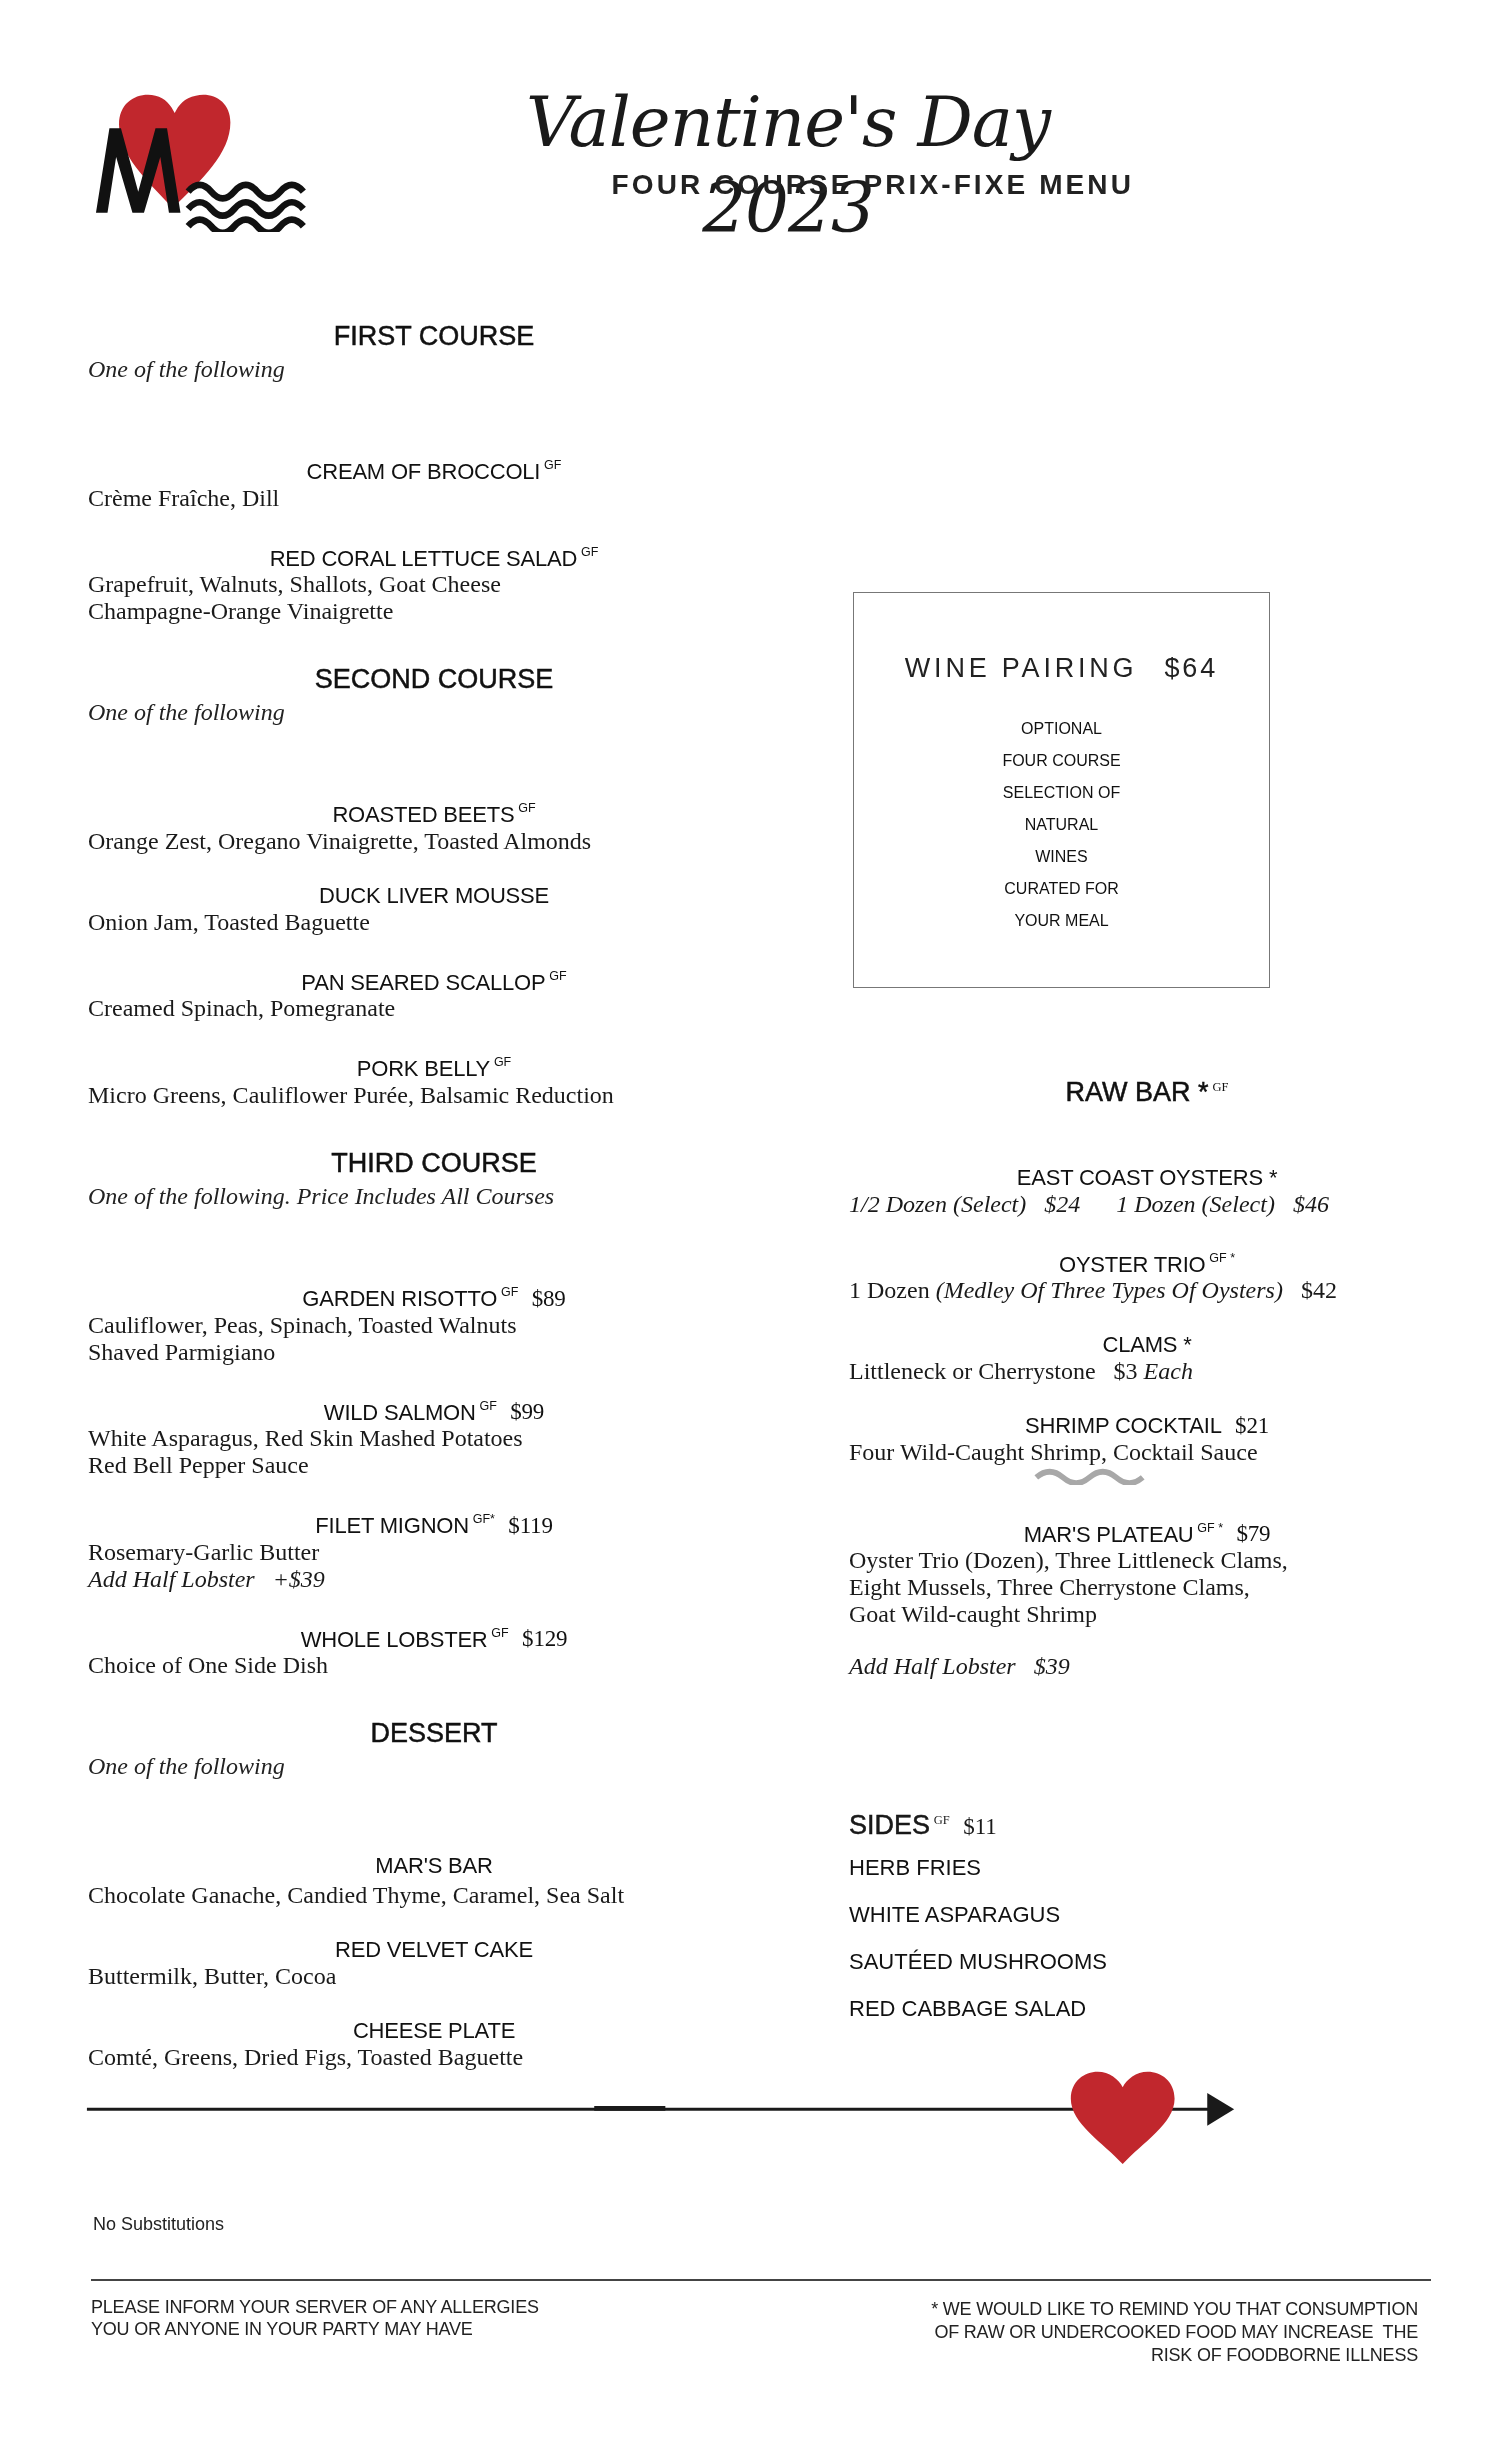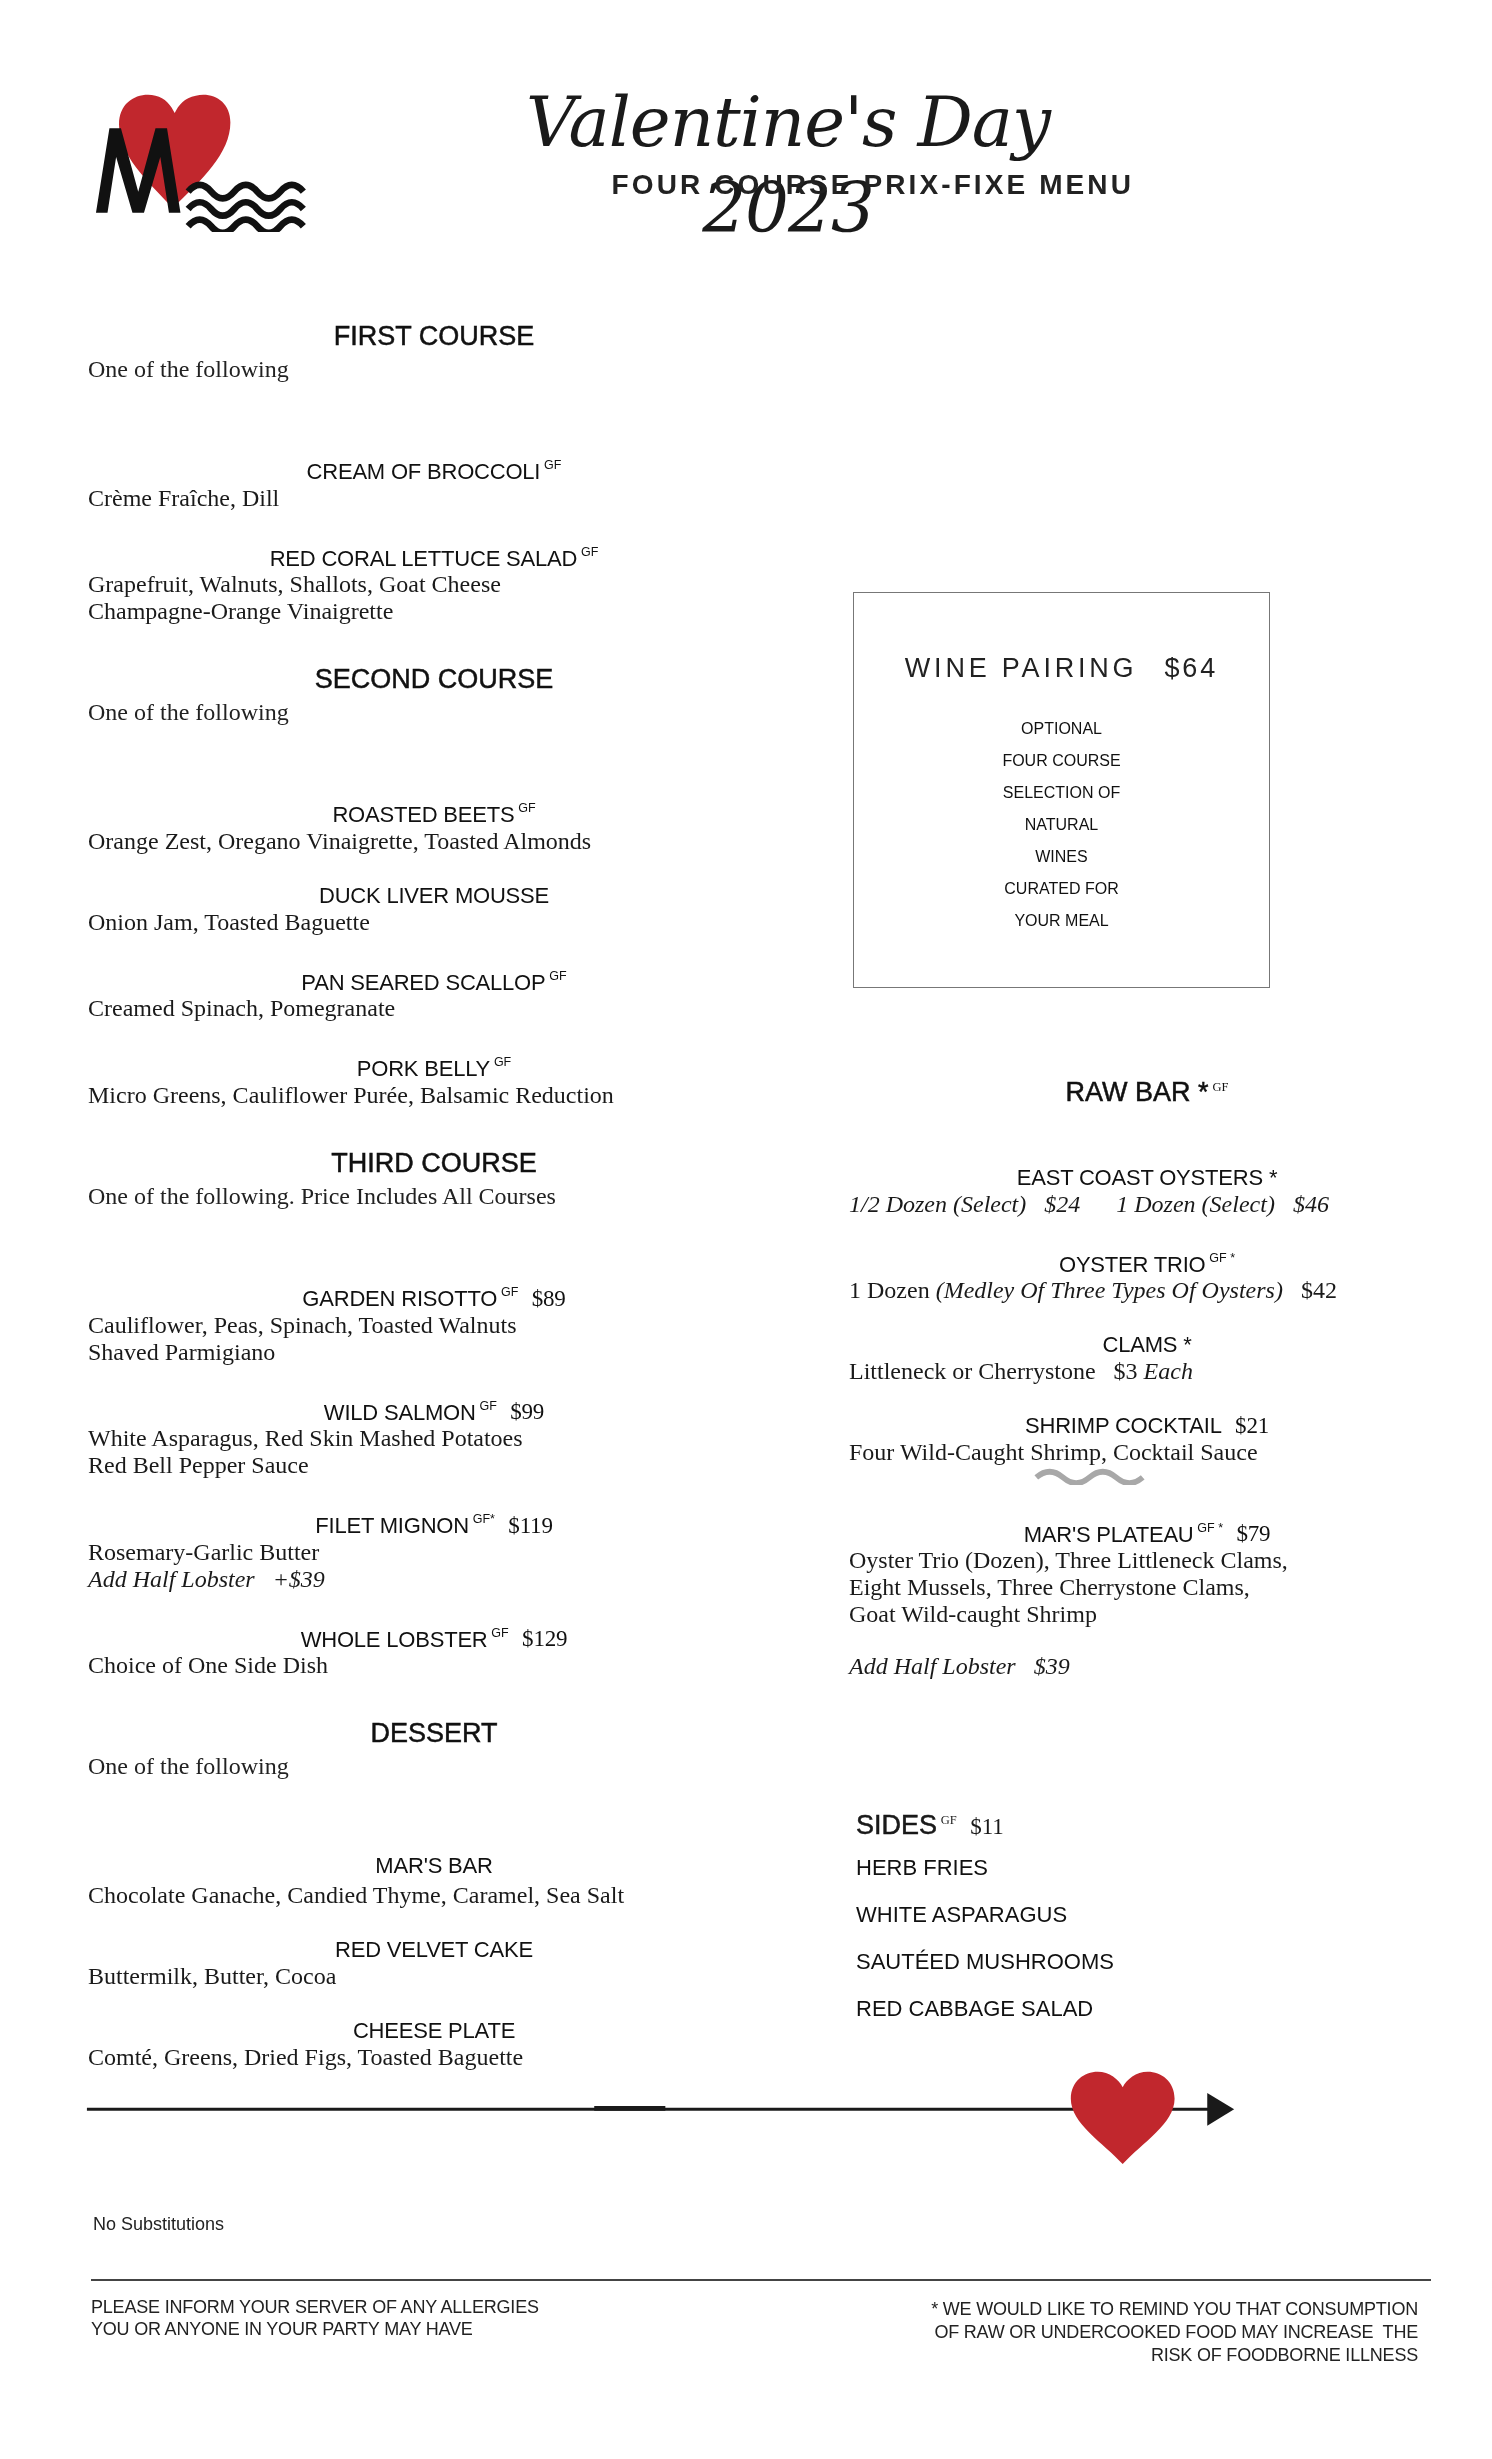--- a/index.html
+++ b/index.html
@@ -10,21 +10,21 @@
     
     .logo { left: 88px; top: 88px; width: 231px; height: 144px; }
     .title-script { left: 442px; top: 79px; width: 692px; text-align: center; font-family: "DejaVu Serif", "Liberation Serif", serif; font-style: italic; font-size: 69px; line-height: 86px; color: #1a1a1a; letter-spacing: -1px; }
     .subtitle { left: 442px; top: 169px; width: 692px; text-align: right; font-family: "Liberation Sans", sans-serif; font-weight: bold; font-size: 28px; letter-spacing: 3.1px; color: #222; }
 
     
     .col-left { left: 88px; top: 319px; width: 692px; }
     .col-right { left: 849px; top: 1070px; width: 596px; }
 
     .course-title { font-family: "Liberation Sans", sans-serif; font-size: 27px; font-weight: normal; color: #111; margin: 0; line-height: 35px; text-align: center; -webkit-text-stroke: 0.5px #111; }
-    .course-sub { font-family: "Liberation Serif", serif; font-size: 24px; color: #222; line-height: 31px; margin: 0; }
+    .course-sub { font-family: "Liberation Serif", serif; font-style: italic; font-size: 24px; color: #222; line-height: 31px; margin: 0; }
     .course-block { margin-bottom: 0; }
 
     .item { margin: 0; }
     .item-name { font-family: "Liberation Sans", sans-serif; font-size: 22px; color: #111; line-height: 27px; letter-spacing: -0.2px; text-align: center; }
     .sup { font-size: 12.5px; vertical-align: 9.6px; margin-left: 3.8px; letter-spacing: 0; }
     .price { font-family: "Liberation Serif", serif; font-size: 23px; margin-left: 13.4px; }
     .item-desc { font-family: "Liberation Serif", serif; font-size: 24px; color: #1a1a1a; line-height: 27px; }
     .item-desc i, .ital { font-style: italic; }
 
     
@@ -203,21 +203,21 @@
   <div class="item">
     <div class="item-name"><span>MAR'S PLATEAU</span><span class="sup">GF *</span><span class="price">$79</span></div>
     <div class="item-desc">Oyster Trio (Dozen), Three Littleneck Clams,</div>
     <div class="item-desc">Eight Mussels, Three Cherrystone Clams,</div>
     <div class="item-desc">Goat Wild-caught Shrimp</div>
     <div style="height:25px"></div>
     <div class="item-desc ital" style="white-space:pre">Add Half Lobster   $39</div>
   </div>
 </div>
 
-<div class="abs" style="left:849px; top:1803px; width:480px;margin-left:7px;">
+<div class="abs" style="left:849px; top:1803px; width:480px;">
   <div class="sides-title"><span>SIDES</span><span class="sup serif" style="-webkit-text-stroke:0;">GF</span><span class="price" style="-webkit-text-stroke:0;">$11</span></div>
   <div class="sides-item">HERB FRIES</div>
   <div class="sides-item">WHITE ASPARAGUS</div>
   <div class="sides-item">SAUTÉED MUSHROOMS</div>
   <div class="sides-item">RED CABBAGE SALAD</div>
 </div>
 
 <div class="abs" style="left:85px; top:2064px; width:1153px; height:106px;">
   <svg width="1153" height="106" viewBox="0 0 1200 110">
     <line x1="2" y1="47" x2="1180" y2="47" stroke="#1a1a1a" stroke-width="3"></line>

